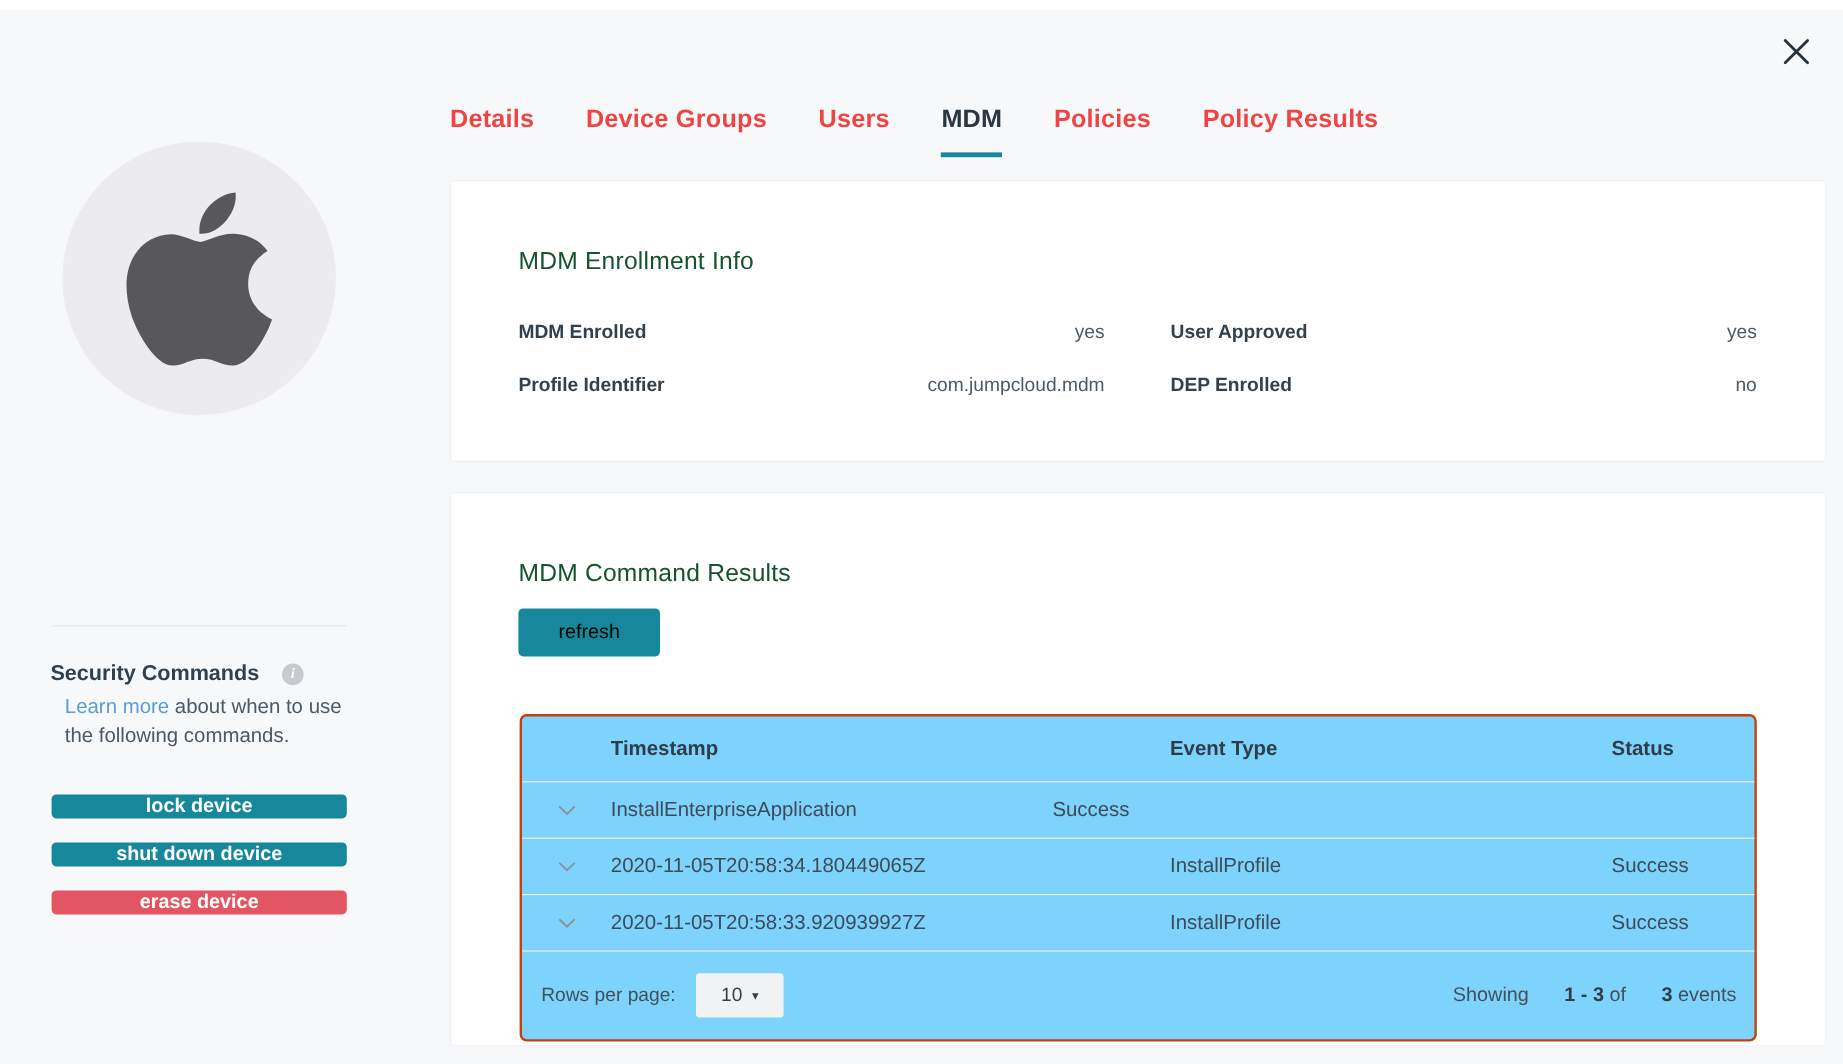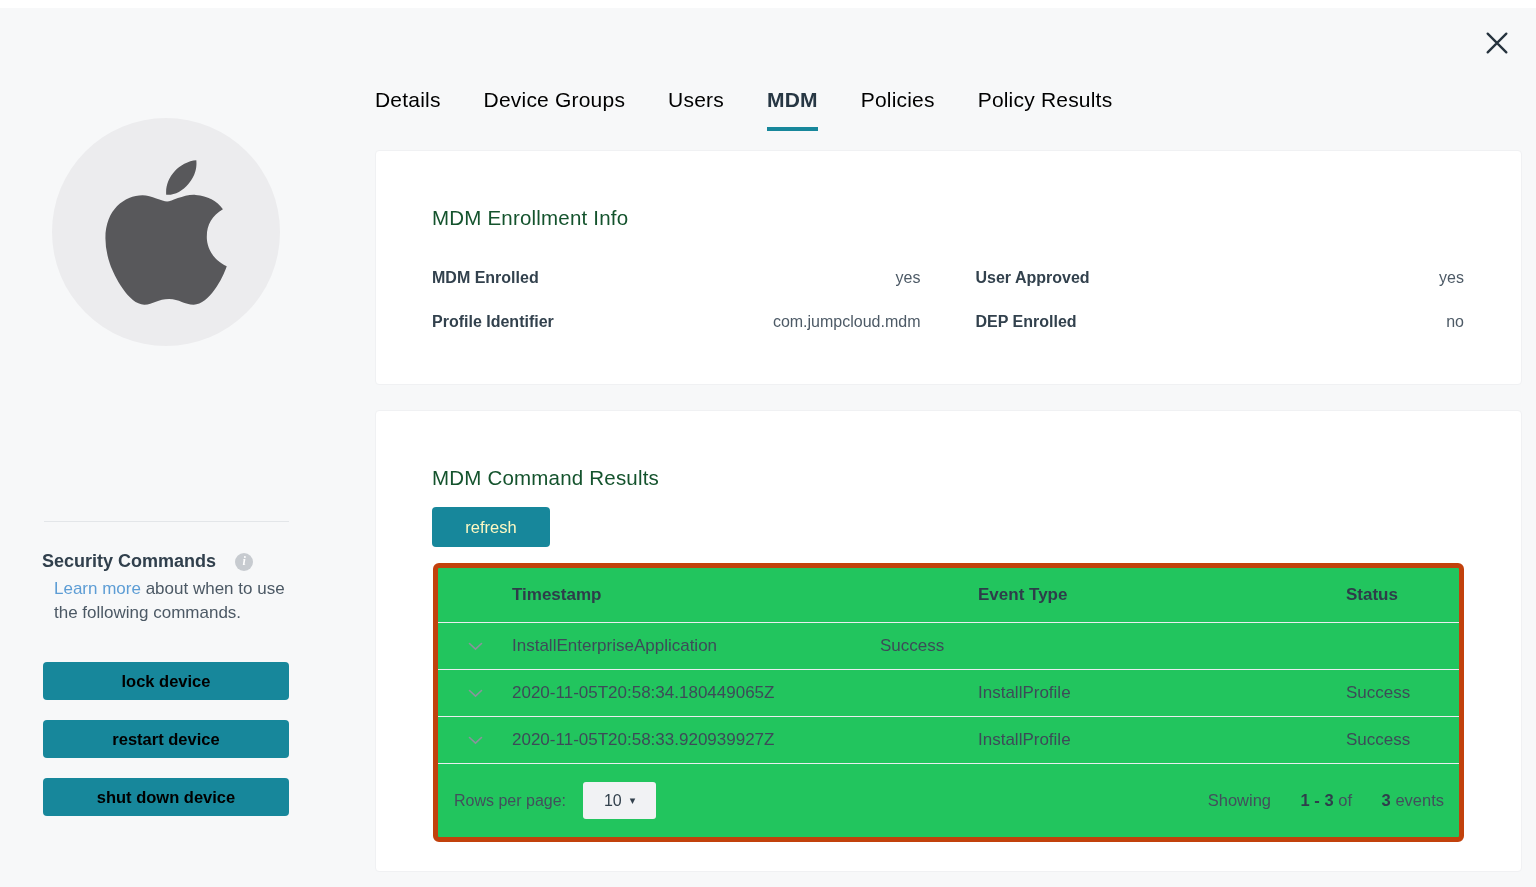--- a/index.html
+++ b/index.html
@@ -16,22 +16,22 @@
   
   .close-btn {
     position:absolute; left:1478; top:24px; left:1478px;
     width:38px; height:38px; display:flex; align-items:center; justify-content:center;
     cursor:pointer; background:transparent; border:none;
   }
 
   
   .tabs { position:absolute; left:375px; top:88px; display:flex; gap:43px; }
   .tab {
-    font-size:21px; color:#000000; padding-bottom:15px; cursor:pointer;
-    letter-spacing:0.2px; border-bottom:4px solid transparent; font-weight:400;
+    font-size:21px; color:#ef4444; padding-bottom:15px; cursor:pointer;
+    letter-spacing:0.2px; border-bottom:4px solid transparent; font-weight:700;
   }
   .tab.active { color:#273744; font-weight:700; border-bottom-color:#17879b; }
 
   
   .avatar {
     position:absolute; left:52px; top:118px; width:228px; height:228px;
     border-radius:50%; background:#ececee; display:flex; align-items:center; justify-content:center;
   }
 
   
@@ -45,22 +45,22 @@
     font-size:12px; font-style:italic; font-weight:700; font-family:"Liberation Serif", serif;
     display:flex; align-items:center; justify-content:center;
   }
   .security-desc {
     position:absolute; left:54px; top:577px; width:254px;
     font-size:17px; line-height:23.5px; color:#4c5965;
   }
   .link { color:#5d9dd5; cursor:pointer; text-decoration:none; }
   .cmd-buttons { position:absolute; left:43px; top:662px; width:246px; }
   .cmd-btn {
-    display:block; width:100%; height:38px; margin-bottom:20px; border:none; border-radius:4px;
-    color:#000000; font-size:16.5px; font-weight:600; font-family:"Liberation Sans", sans-serif;
+    display:block; width:100%; height:20px; margin-bottom:20px; border:none; border-radius:4px;
+    color:#ffffff; font-size:16.5px; font-weight:600; font-family:"Liberation Sans", sans-serif;
     cursor:pointer;
   }
   .cmd-btn.teal { background:#17879b; }
   .cmd-btn.red  { background:#e25663; }
 
   
   .card {
     position:absolute; left:375px; width:1147px; background:#ffffff;
     border:1px solid #f0f1f3; border-radius:4px;
   }
@@ -73,28 +73,28 @@
   .enroll-grid {
     position:absolute; left:56px; right:57px; top:118px;
     display:grid; grid-template-columns:1fr 1fr; column-gap:55px; row-gap:26px;
   }
   .enroll-field { display:flex; justify-content:space-between; font-size:16px; }
   .enroll-label { font-weight:700; color:#32414d; }
   .enroll-value { color:#4d5a66; }
 
   .refresh-btn {
     position:absolute; left:56px; top:96px; width:118px; height:40px;
-    background:#17879b; color:#fef9c3; border:none; border-radius:4px;
+    background:#17879b; color:#000000; border:none; border-radius:4px;
     font-size:16.5px; font-family:"Liberation Sans", sans-serif; cursor:pointer;
   }
 
   
   .results-table {
-    position:absolute; left:57px; top:152px; width:1031px;
-    border:5px solid #c2410c; border-radius:6px; background:#22c55e;
+    position:absolute; left:57px; top:184px; width:1031px;
+    border:2px solid #c2410c; border-radius:6px; background:#7dd3fc;
   }
   .tr { display:flex; align-items:center; }
   .t-head { height:54px; font-size:17px; font-weight:700; color:#2e3d4a; }
   .t-row { height:47px; border-top:1px solid #eaedef; font-size:17px; color:#3d4b58; }
   .col-chevron { width:74px; display:flex; align-items:center; justify-content:center; }
   .col-ts   { width:466px; }
   .col-type { width:368px; }
   .col-status { flex:1; }
   .chev { cursor:pointer; display:flex; }
 
@@ -145,22 +145,22 @@
 
 <div class="security-title">
   <span>Security Commands</span>
   <span class="info-badge">i</span>
 </div>
 
 <p class="security-desc"><a class="link">Learn more</a><span> about when to use the following commands.</span></p>
 
 <div class="cmd-buttons">
   <button class="cmd-btn teal">lock device</button>
-  <button class="cmd-btn teal">restart device</button>
   <button class="cmd-btn teal">shut down device</button>
+  <button class="cmd-btn red">erase device</button>
 </div>
 
 <section class="card card-enroll">
   <h2 class="card-title">MDM Enrollment Info</h2>
   <div class="enroll-grid">
     <div class="enroll-field">
       <span class="enroll-label">MDM Enrolled</span>
       <span class="enroll-value">yes</span>
     </div>
     <div class="enroll-field">

